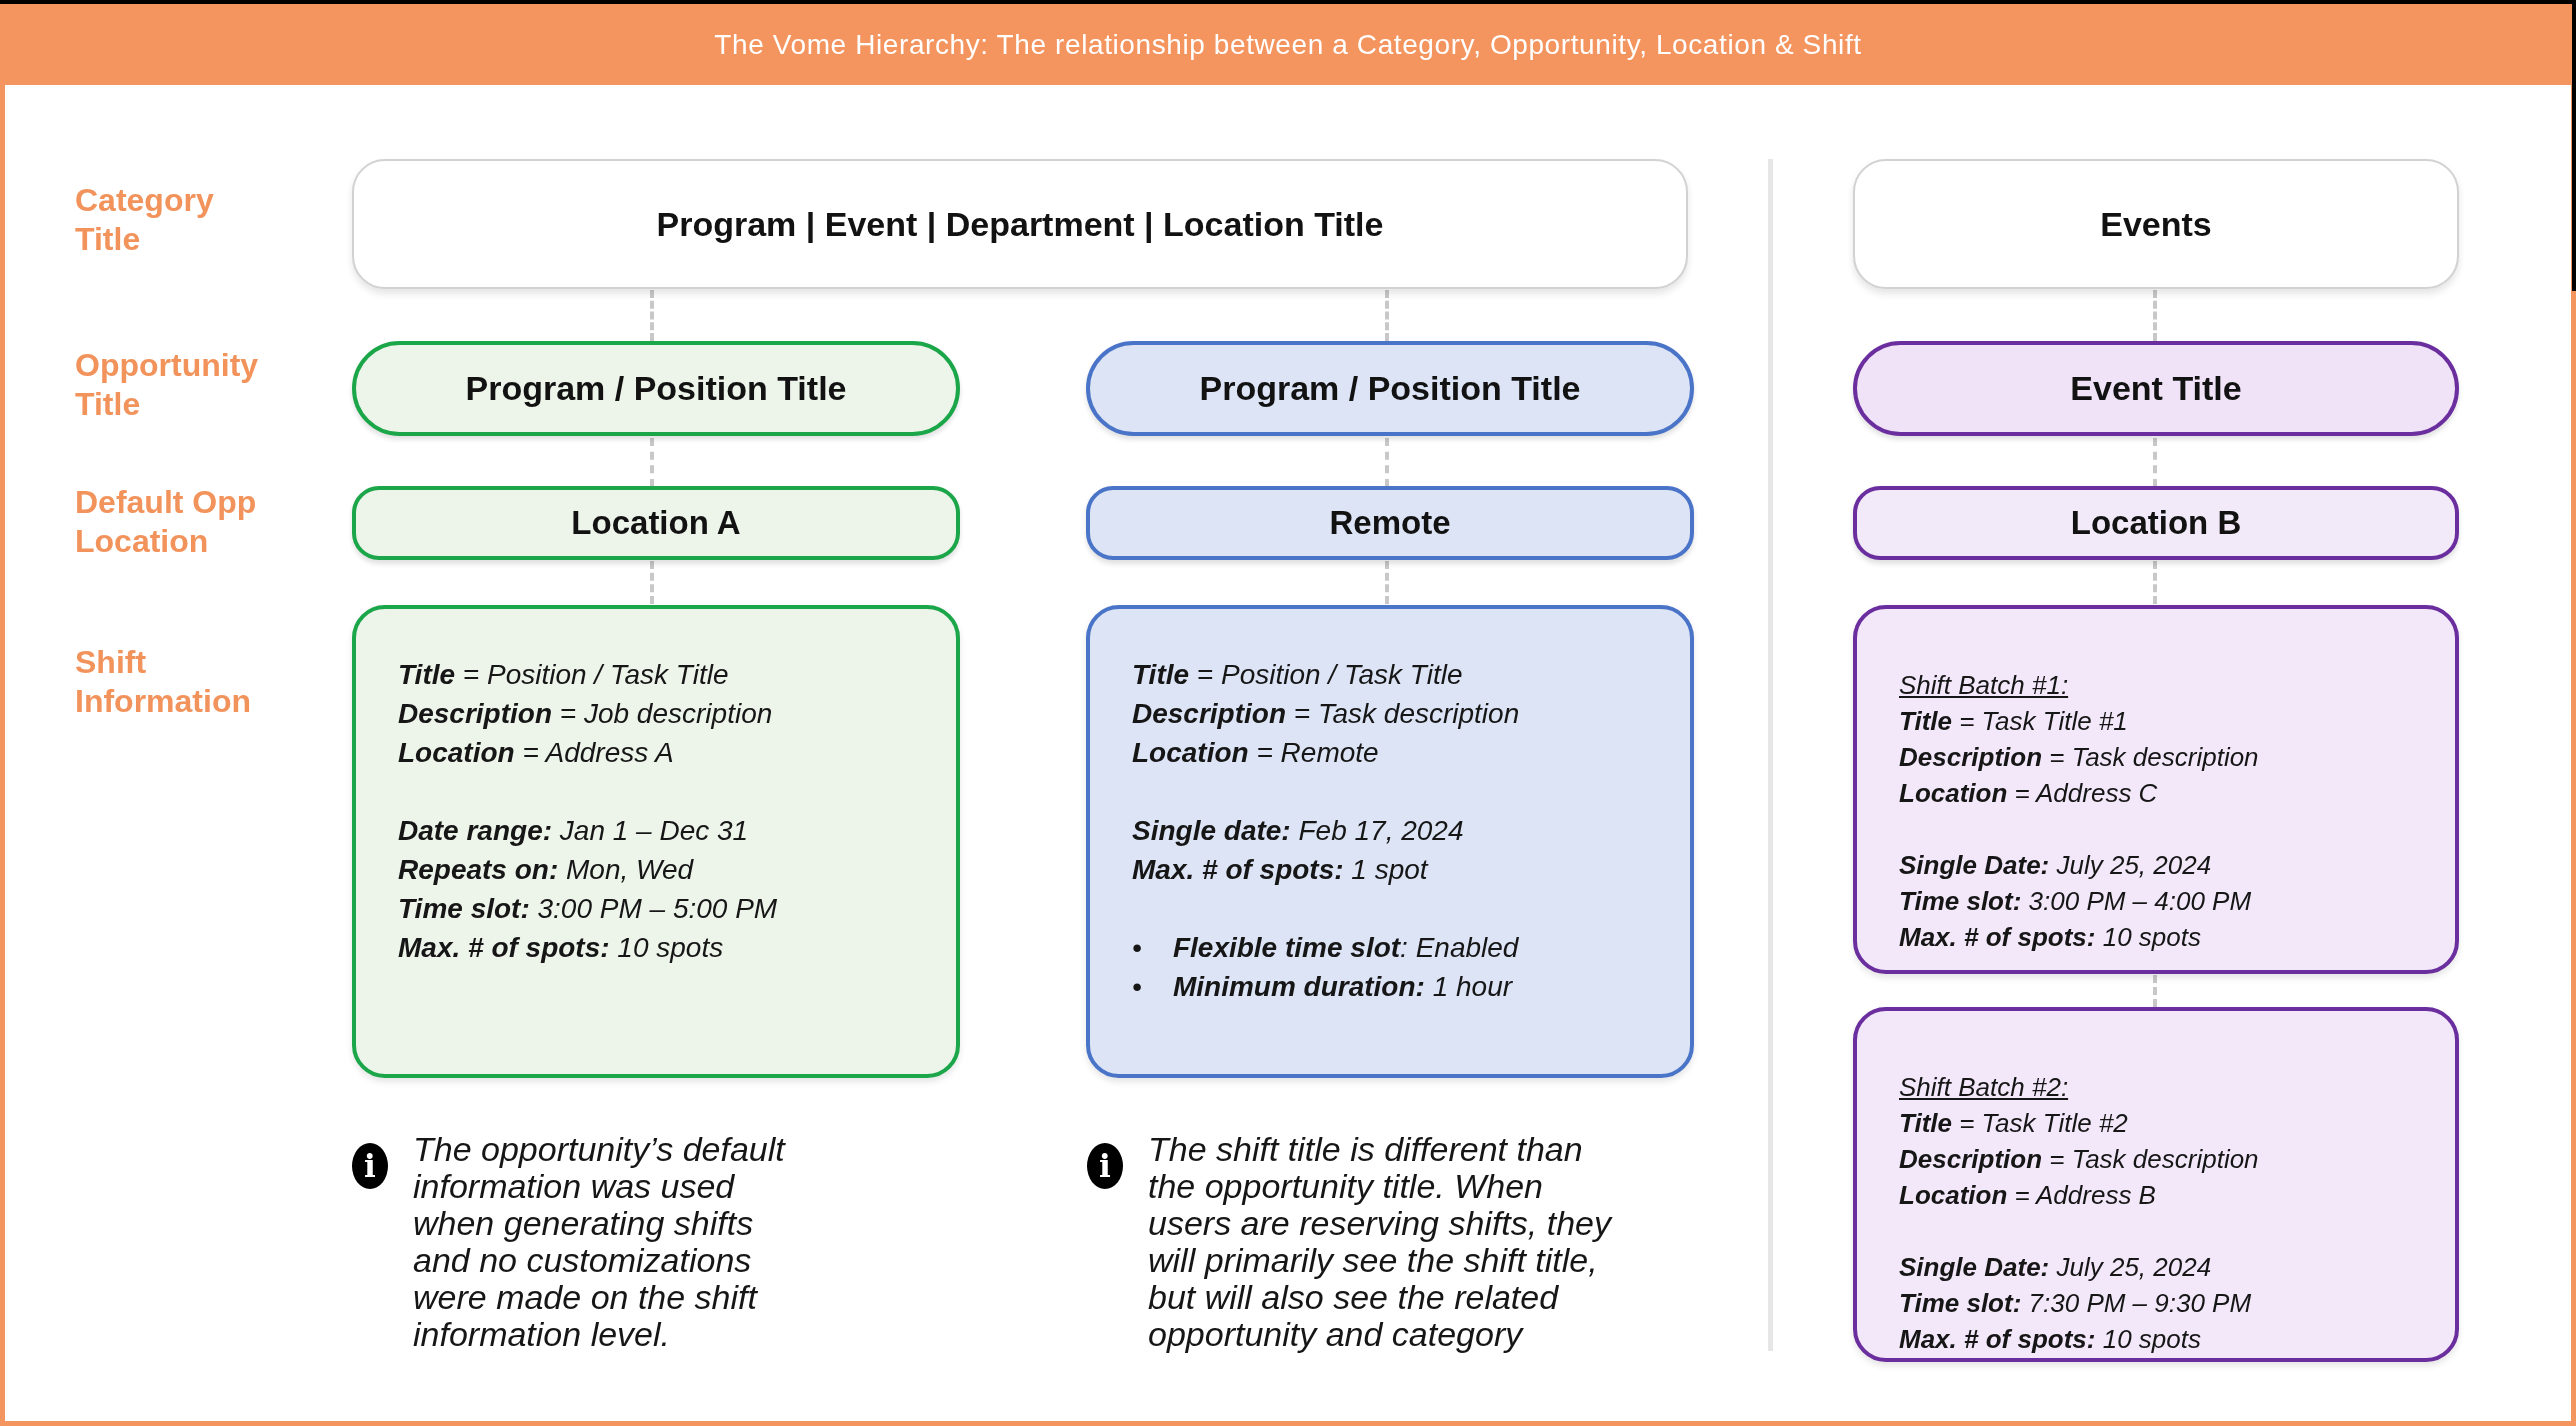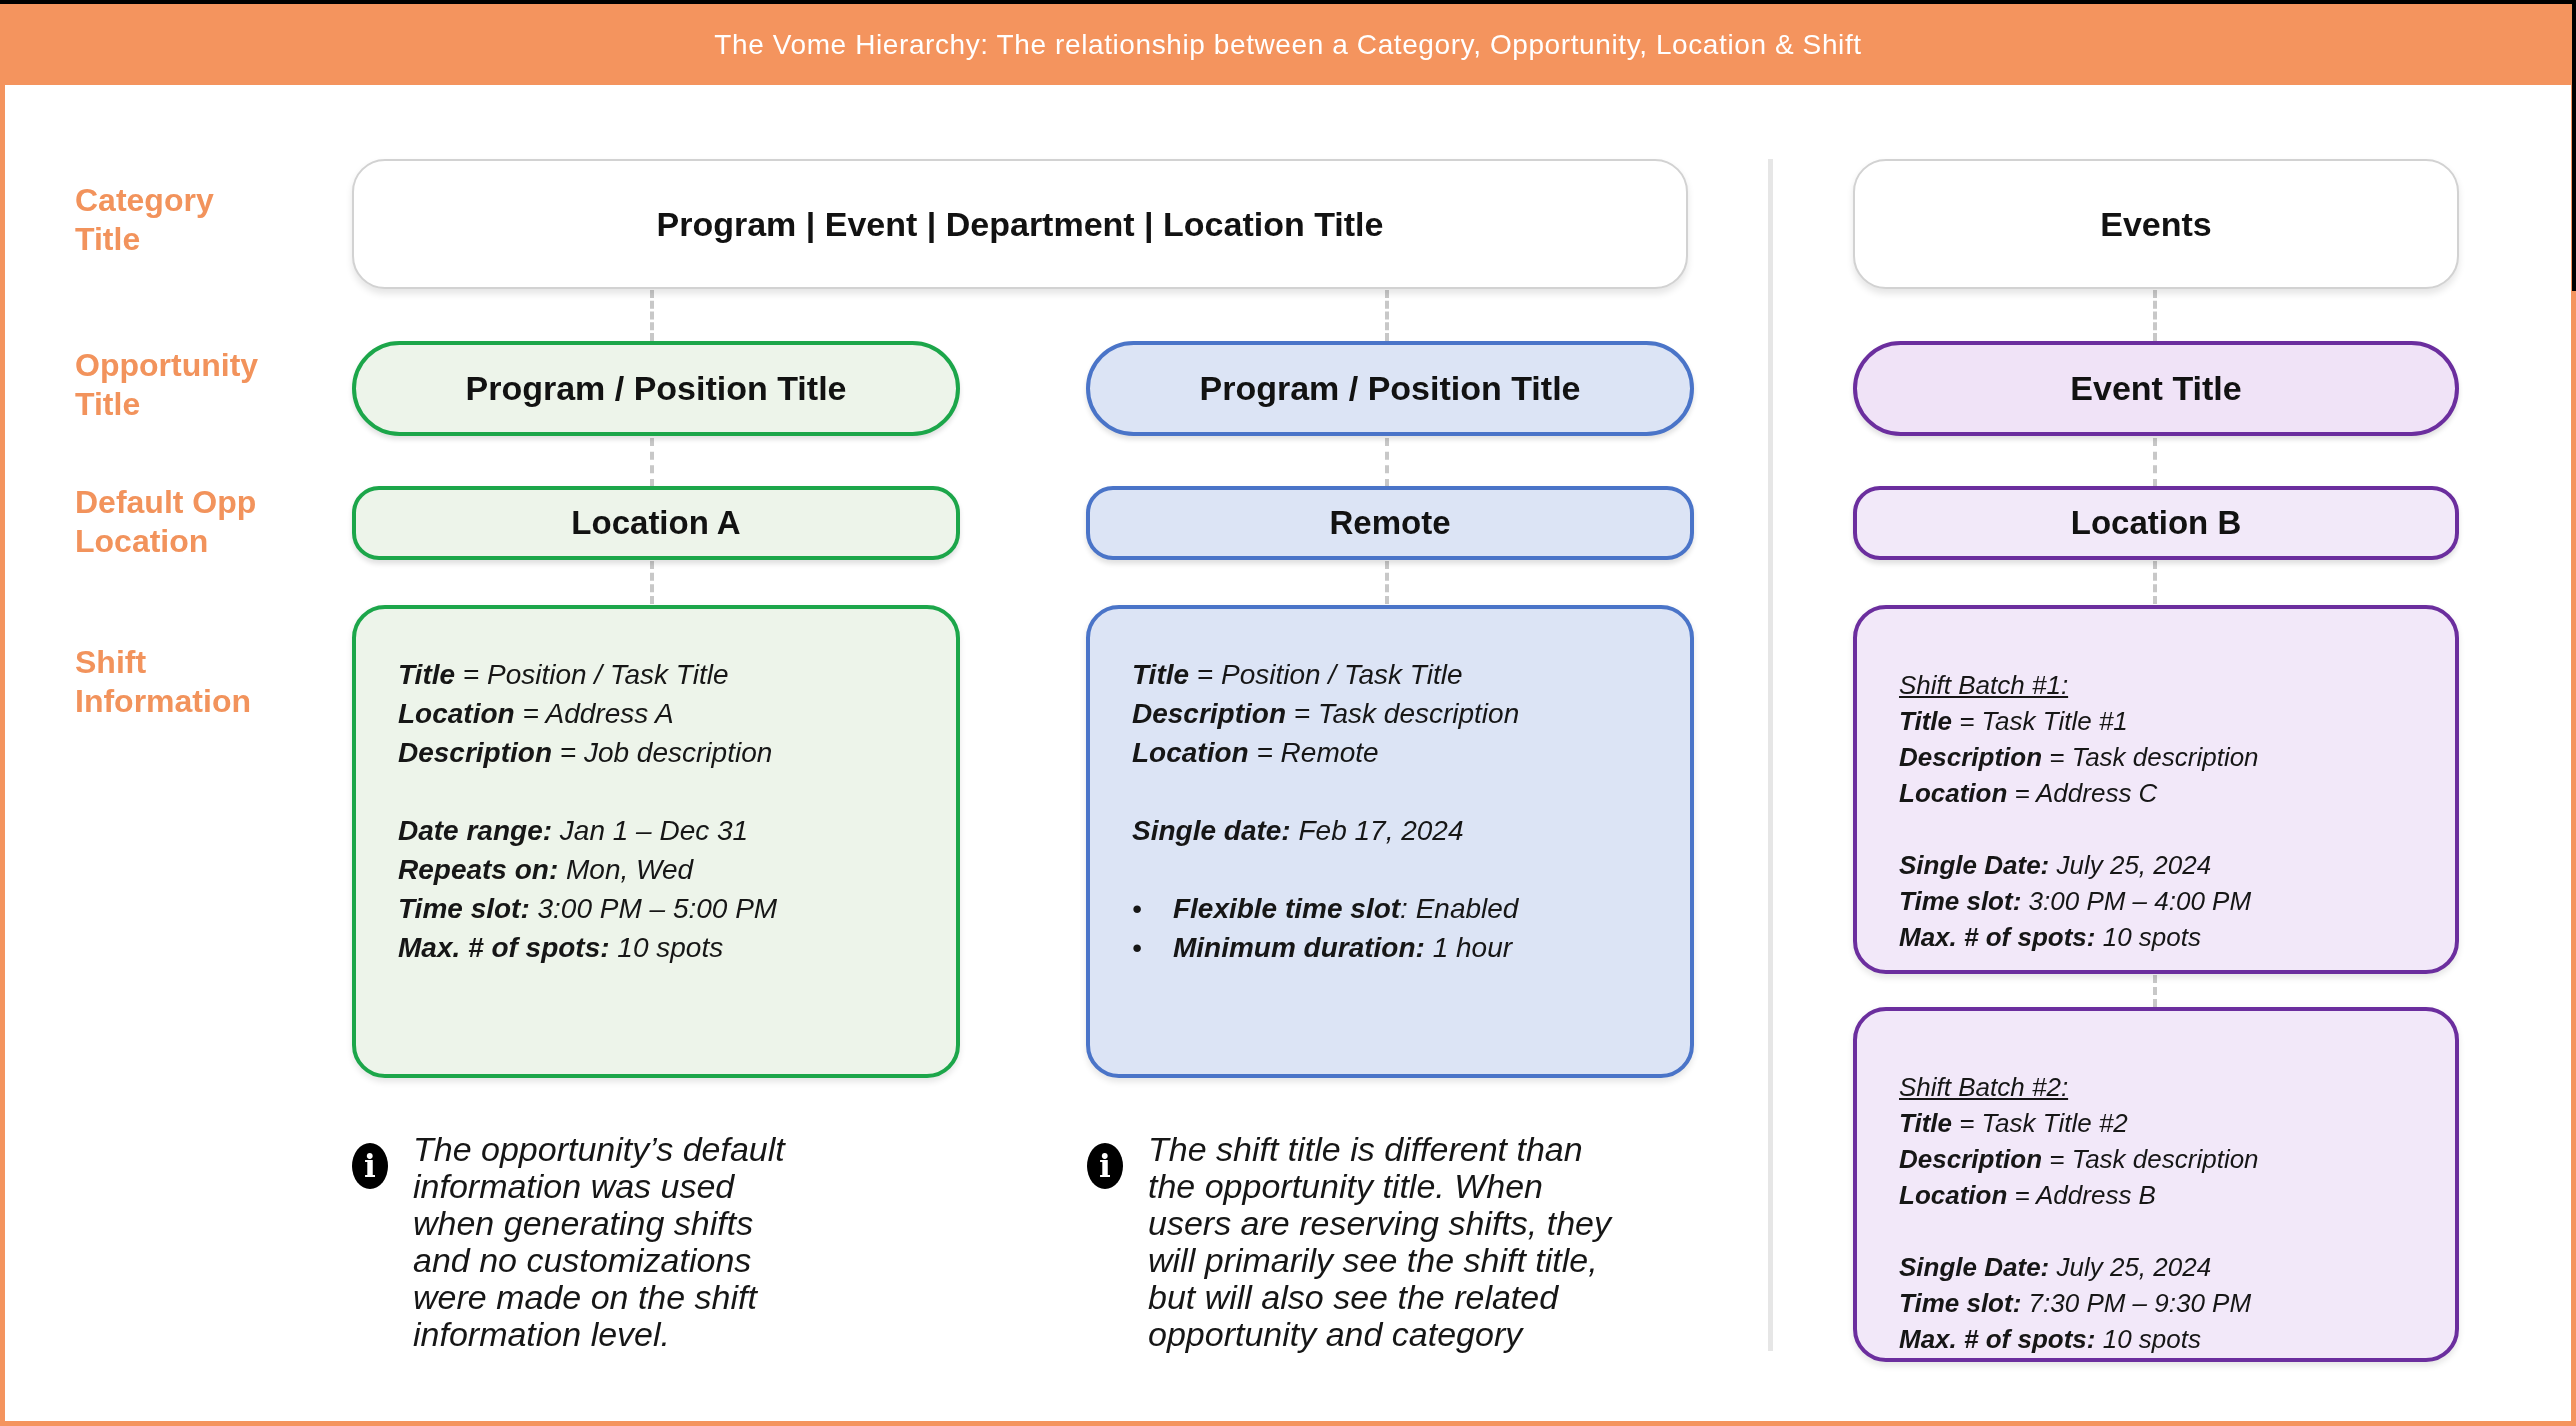--- a/index.html
+++ b/index.html
@@ -130,35 +130,36 @@
   </div>
   <div class="abs box loc loc-blue">
     <span>Remote</span>
   </div>
   <div class="abs box loc loc-purple">
     <span>Location B</span>
   </div>
 
   <div class="abs shift-box shift-green">
     <div class="sline"><span class="pre"></span><span class="lb">Title</span><span> = Position / Task Title</span></div>
+    <div class="sline"><span class="pre"></span><span class="lb">Description</span><span> = Job description</span></div>
     <div class="sline"><span class="pre"></span><span class="lb">Location</span><span> = Address A</span></div>
-    <div class="sline"><span class="pre"></span><span class="lb">Description</span><span> = Job description</span></div>
     <div class="sline"><span class="pre"></span><span class="lb"></span><span></span></div>
     <div class="sline"><span class="pre"></span><span class="lb">Date range:</span><span> Jan 1 – Dec 31</span></div>
     <div class="sline"><span class="pre"></span><span class="lb">Repeats on:</span><span> Mon, Wed</span></div>
     <div class="sline"><span class="pre"></span><span class="lb">Time slot:</span><span> 3:00 PM – 5:00 PM</span></div>
     <div class="sline"><span class="pre"></span><span class="lb">Max. # of spots:</span><span> 10 spots</span></div>
   </div>
 
   <div class="abs shift-box shift-blue">
     <div class="sline"><span class="pre"></span><span class="lb">Title</span><span> = Position / Task Title</span></div>
     <div class="sline"><span class="pre"></span><span class="lb">Description</span><span> = Task description</span></div>
     <div class="sline"><span class="pre"></span><span class="lb">Location</span><span> = Remote</span></div>
     <div class="sline"><span class="pre"></span><span class="lb"></span><span></span></div>
     <div class="sline"><span class="pre"></span><span class="lb">Single date:</span><span> Feb 17, 2024</span></div>
+    <div class="sline"><span class="pre"></span><span class="lb">Max. # of spots:</span><span> 1 spot</span></div>
     <div class="sline"><span class="pre"></span><span class="lb"></span><span></span></div>
     <div class="sline"><span class="pre">•&nbsp;&nbsp;&nbsp;&nbsp;</span><span class="lb">Flexible time slot</span><span>: Enabled</span></div>
     <div class="sline"><span class="pre">•&nbsp;&nbsp;&nbsp;&nbsp;</span><span class="lb">Minimum duration:</span><span> 1 hour</span></div>
   </div>
 
   <div class="abs batch-box batch1">
     <div class="batch-heading">Shift Batch #1:</div>
     <div class="sline"><span class="pre"></span><span class="lb">Title</span><span> = Task Title #1</span></div>
     <div class="sline"><span class="pre"></span><span class="lb">Description</span><span> = Task description</span></div>
     <div class="sline"><span class="pre"></span><span class="lb">Location</span><span> = Address C</span></div>

